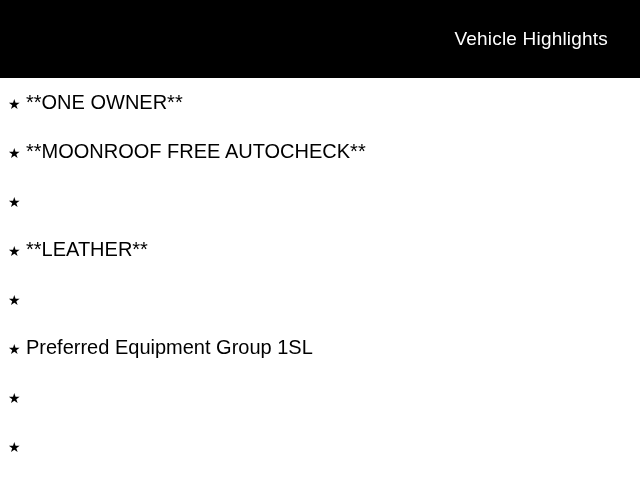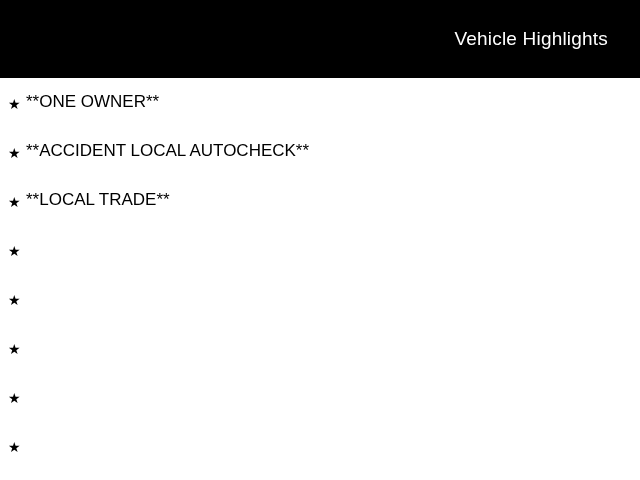--- a/index.html
+++ b/index.html
@@ -55,21 +55,21 @@
     width: 18px;
     min-width: 18px;
     color: #000000;
     font-size: 14px;
     line-height: 20px;
     text-align: left;
     padding-top: 2px;
   }
   .item-label {
     color: #000000;
-    font-size: 17px;
+    font-size: 20px;
     line-height: 20px;
     white-space: nowrap;
   }
 </style>
 </head>
 <body>
 
 <div class="page">
 
   <div class="header">
@@ -78,38 +78,39 @@
 
   <ul class="highlight-list">
 
     <li class="highlight-item">
       <span class="star-icon">★</span>
       <span class="item-label">**ONE OWNER**</span>
     </li>
 
     <li class="highlight-item">
       <span class="star-icon">★</span>
-      <span class="item-label">**ACCIDENT LOCAL AUTOCHECK**</span>
-    </li>
-
-    <li class="highlight-item">
-      <span class="star-icon">★</span>
-      <span class="item-label">**LOCAL TRADE**</span>
+      <span class="item-label">**MOONROOF FREE AUTOCHECK**</span>
     </li>
 
     <li class="highlight-item">
       <span class="star-icon">★</span>
     </li>
 
     <li class="highlight-item">
       <span class="star-icon">★</span>
+      <span class="item-label">**LEATHER**</span>
     </li>
 
     <li class="highlight-item">
       <span class="star-icon">★</span>
+    </li>
+
+    <li class="highlight-item">
+      <span class="star-icon">★</span>
+      <span class="item-label">Preferred Equipment Group 1SL</span>
     </li>
 
     <li class="highlight-item">
       <span class="star-icon">★</span>
     </li>
 
     <li class="highlight-item">
       <span class="star-icon">★</span>
     </li>
 

